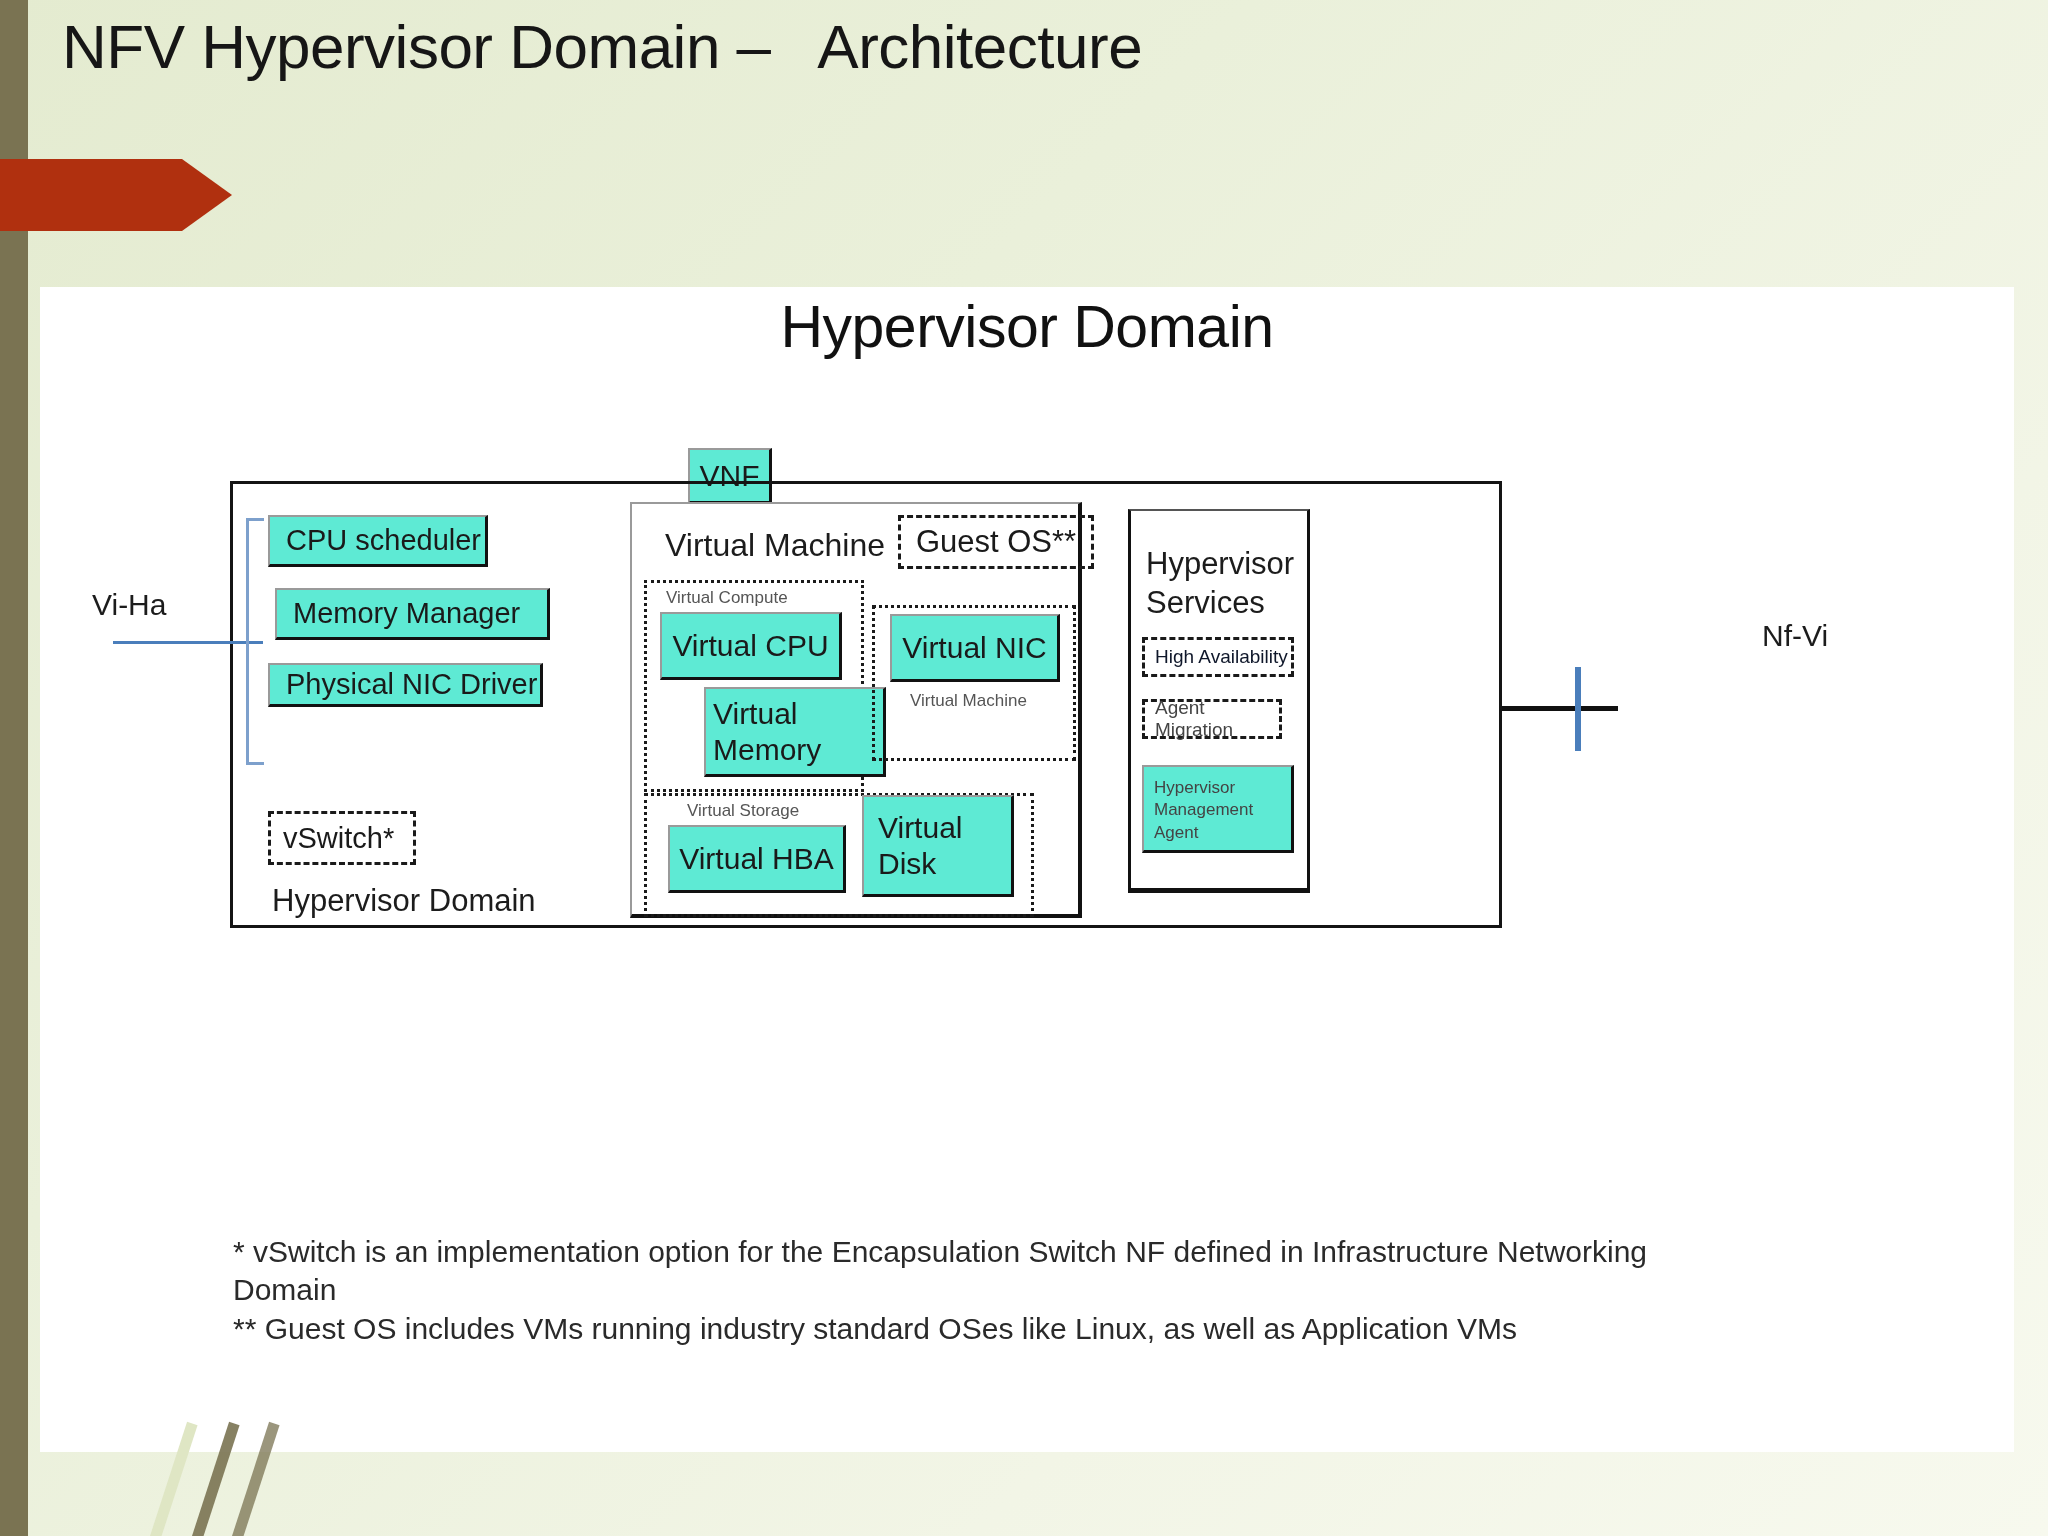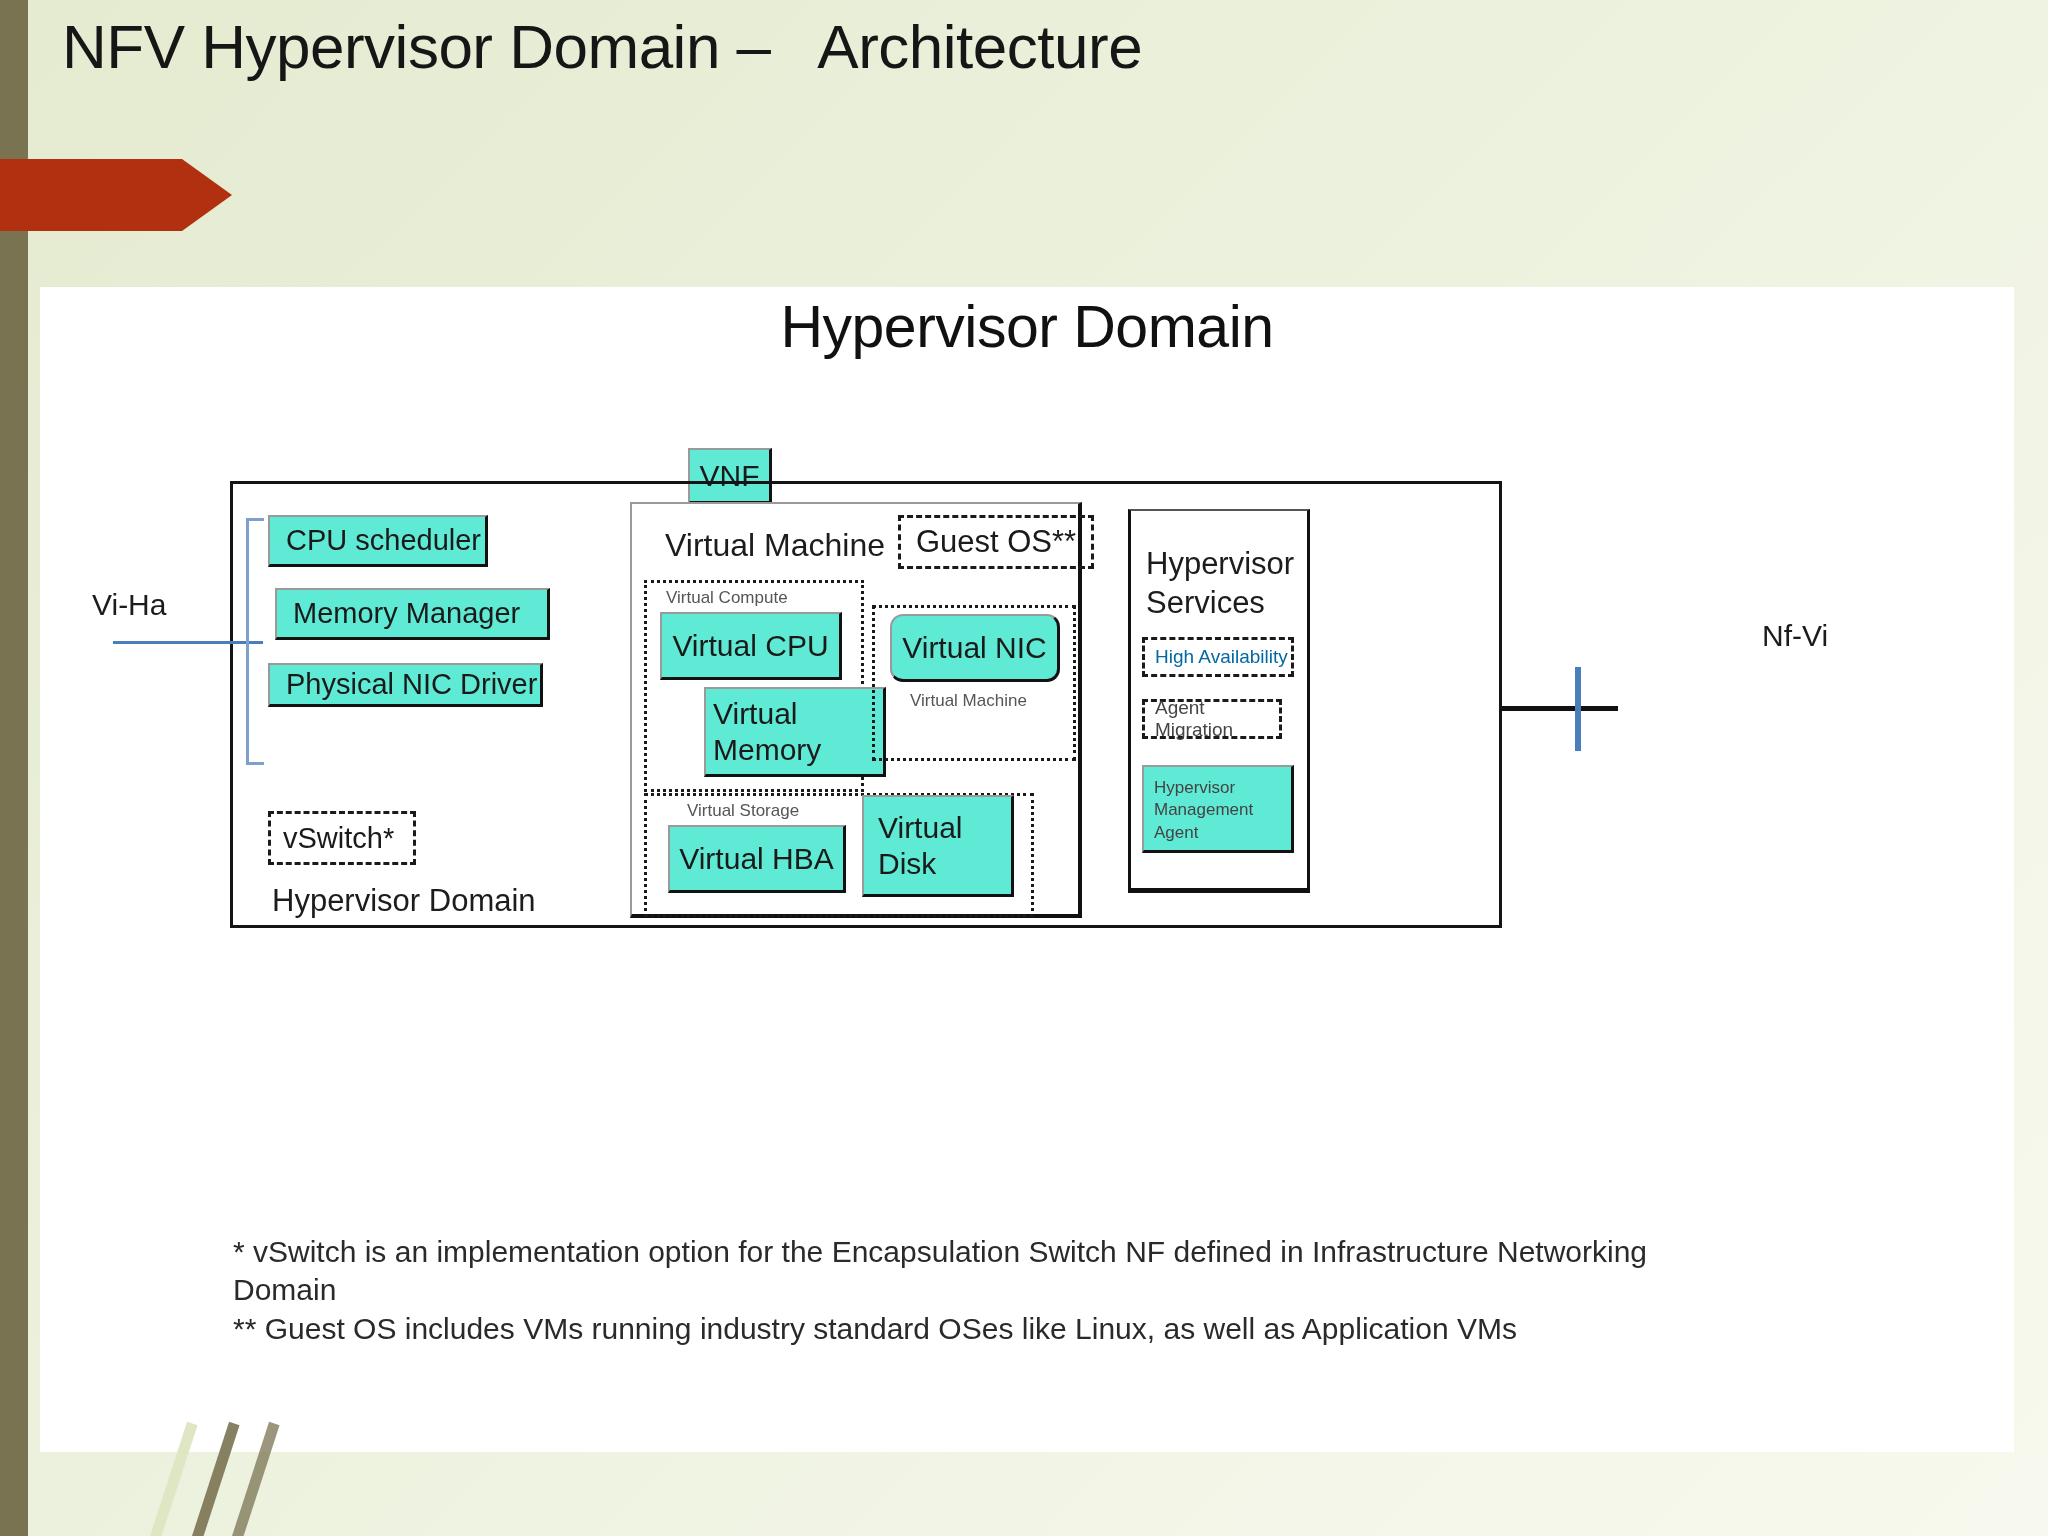--- a/index.html
+++ b/index.html
@@ -200,33 +200,33 @@
       <div class="edge-label" style="left:625px; top:240px; font-size:32px;">Virtual Machine</div>
 
       <div class="box dashed-box" style="left:858px; top:228px; width:196px; height:54px; font-size:31px; justify-content:center;">Guest OS**</div>
 
       <div class="dotted-box" style="position:absolute; left:604px; top:293px; width:214px; height:206px;"></div>
       <div class="smalltext" style="position:absolute; left:626px; top:301px;">Virtual Compute</div>
       <div class="box shadow-box" style="left:620px; top:325px; width:182px; height:68px; font-size:30px; justify-content:center;">Virtual CPU</div>
       <div class="box shadow-box" style="left:620px; top:400px; width:182px; height:90px; font-size:30px; padding-left:7px; line-height:1.18;margin-left:44px;">Virtual Memory</div>
 
       <div class="dotted-box" style="position:absolute; left:832px; top:318px; width:198px; height:150px;"></div>
-      <div class="box shadow-box" style="left:850px; top:327px; width:170px; height:68px; font-size:30px; justify-content:center;border-radius:13px;">Virtual NIC</div>
+      <div class="box shadow-box" style="left:850px; top:327px; width:170px; height:68px; font-size:30px; justify-content:center;">Virtual NIC</div>
       <div class="smalltext" style="position:absolute; left:870px; top:404px;">Virtual Machine</div>
 
       <div class="dotted-box" style="position:absolute; left:604px; top:506px; width:384px; height:118px;"></div>
       <div class="smalltext" style="position:absolute; left:647px; top:514px;">Virtual Storage</div>
       <div class="box shadow-box" style="left:628px; top:538px; width:178px; height:68px; font-size:30px; justify-content:center;">Virtual HBA</div>
       <div class="box shadow-box" style="left:822px; top:508px; width:152px; height:102px; font-size:30px; padding-left:14px; line-height:1.18;">Virtual Disk</div>
 
       <div class="hs-frame"></div>
       <div class="edge-label" style="left:1106px; top:258px; width:160px; font-size:31px; line-height:1.25;">Hypervisor Services</div>
 
       <div class="box dashed-box" style="left:1102px; top:350px; width:152px; height:40px; font-size:19px;">
-        <span class="lbl" style="padding-left:10px;color:#0369a1;">High Availability</span>
+        <span class="lbl" style="padding-left:10px;color:#0f172a;">High Availability</span>
       </div>
       <div class="box dashed-box" style="left:1102px; top:412px; width:140px; height:40px; font-size:19px;">
         <span class="lbl" style="padding-left:10px;color:#444;">Agent Migration</span>
       </div>
       <div class="box shadow-box" style="left:1102px; top:478px; width:152px; height:88px; font-size:17px; align-items:flex-start;">
         <span class="lbl" style="padding:10px 0 0 10px; color:#444; line-height:1.32; display:block;">Hypervisor Management Agent</span>
       </div>
 
       <div class="edge-label" style="left:1722px; top:332px;">Nf-Vi</div>
       <div class="blackline" style="left:1462px; top:419px; width:116px; height:5px;"></div>

